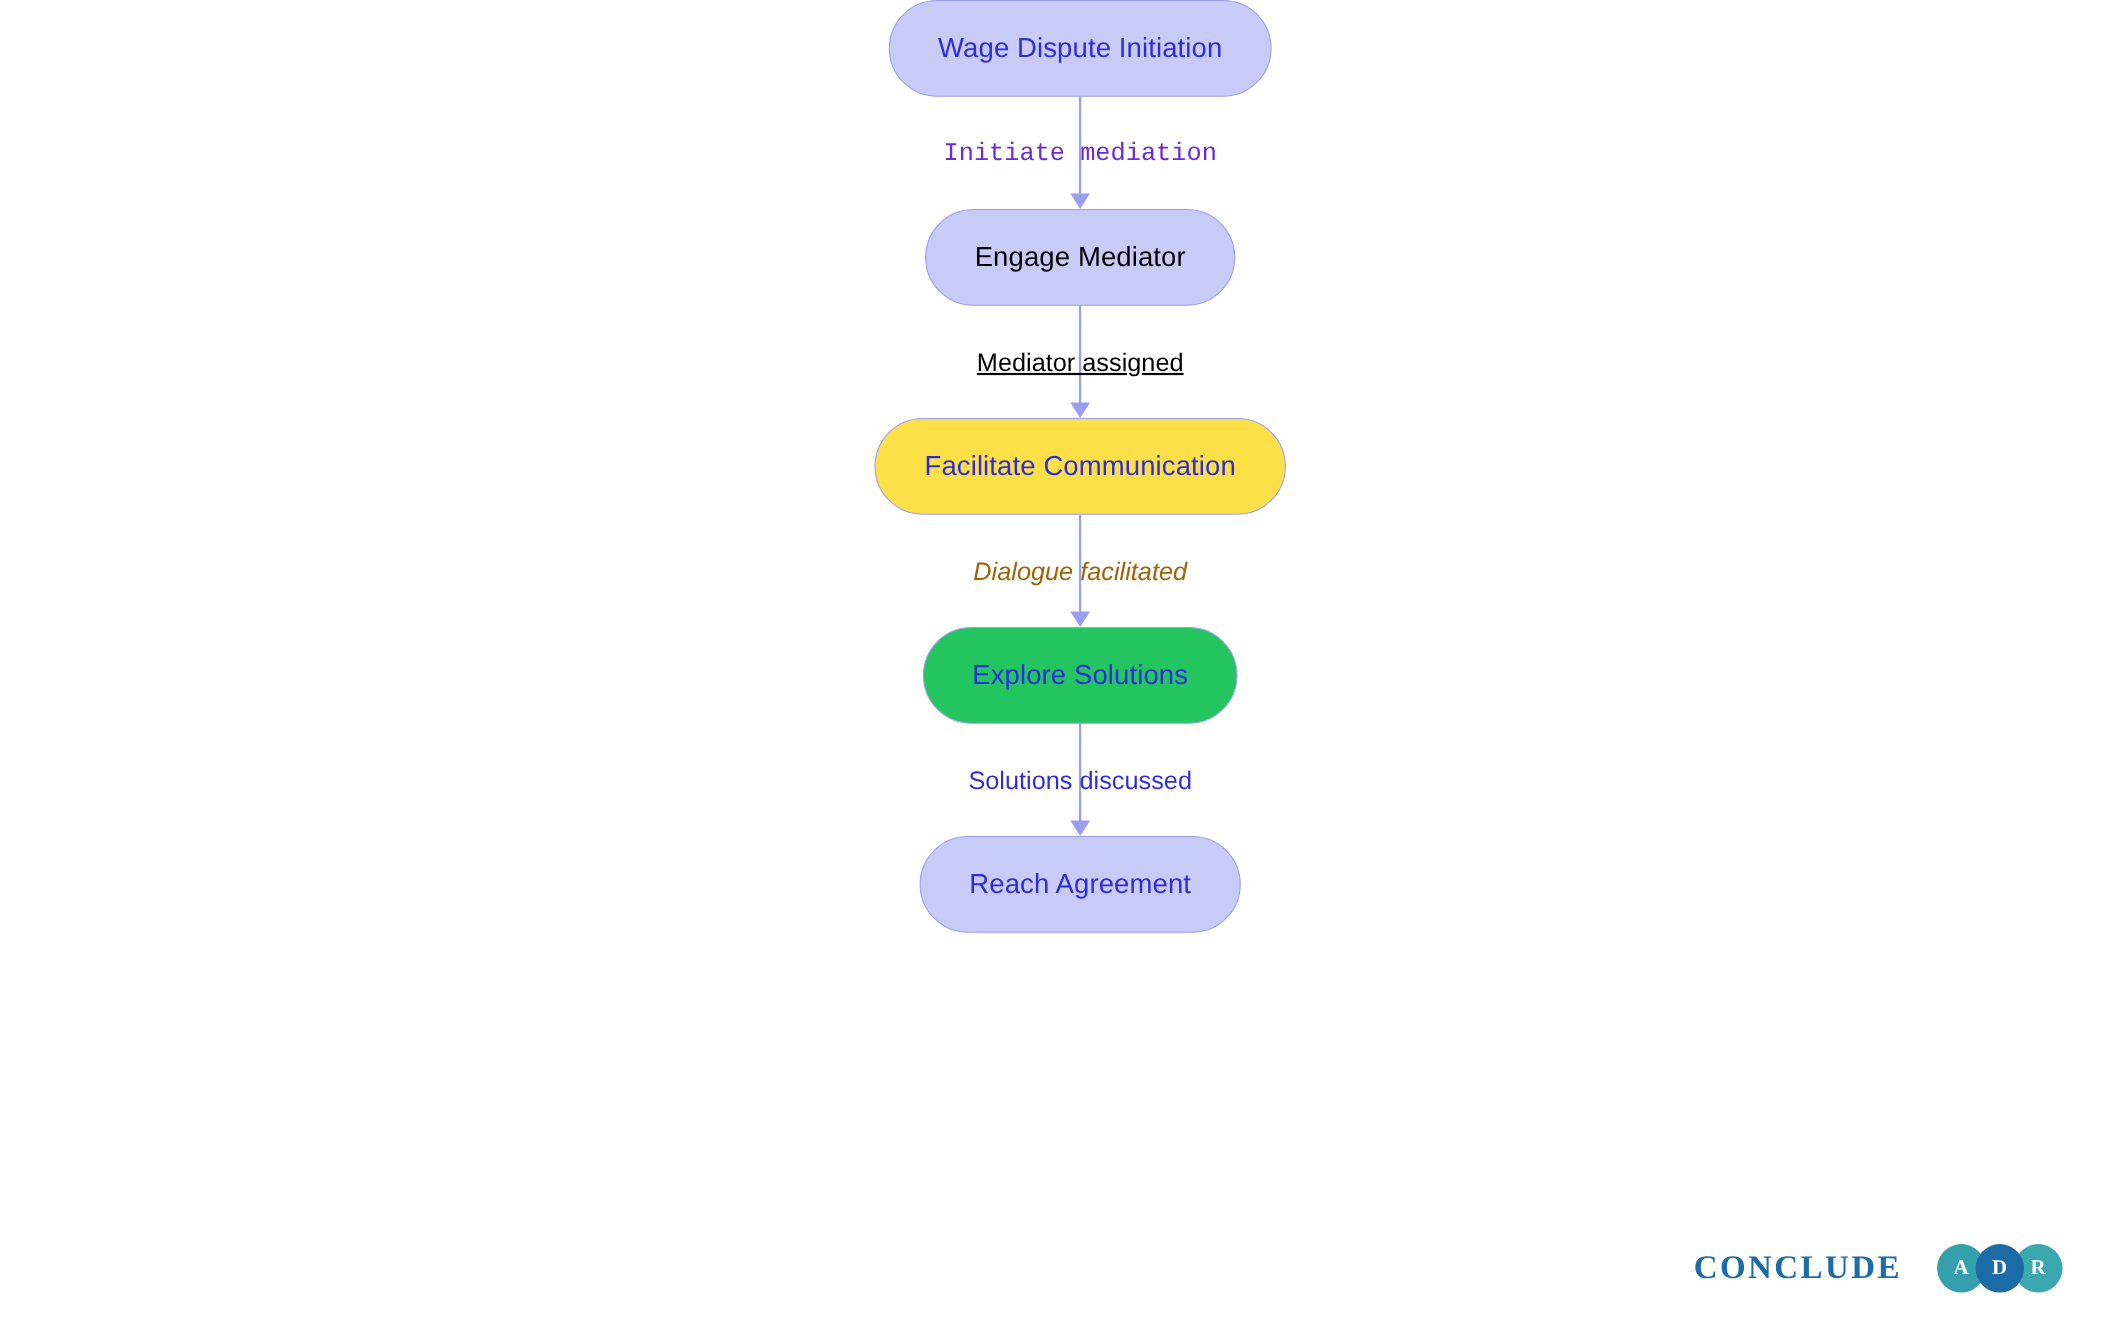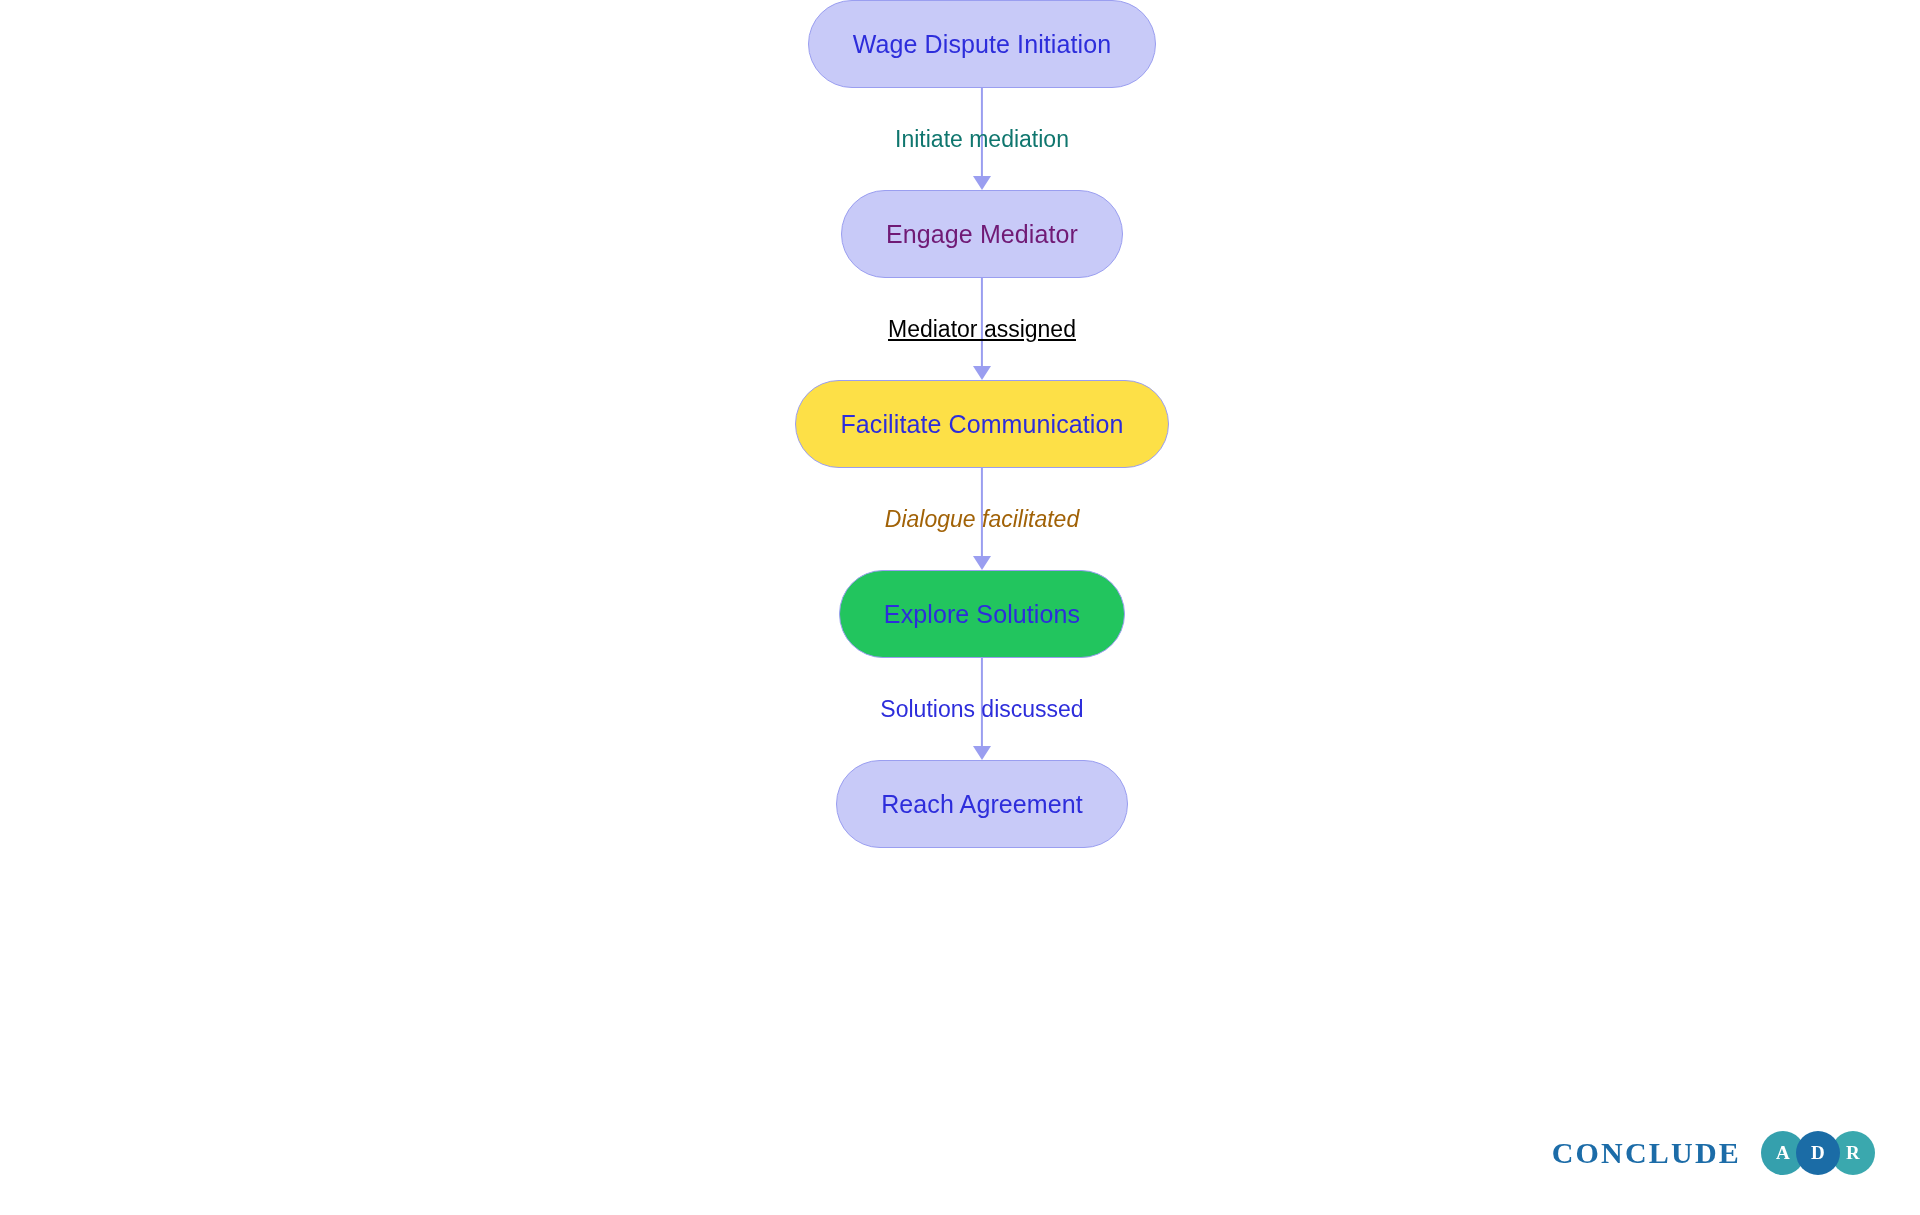--- a/index.html
+++ b/index.html
@@ -102,21 +102,21 @@
     z-index: 1;
   }
 
   
   #brand-logo {
     position: absolute;
     right: 45px;
     bottom: 40px;
     display: flex;
     align-items: center;
-    gap: 20px;
+    gap: 32px;
   }
   .brand-wordmark {
     font-family: "Liberation Serif", serif;
     font-size: 30px;
     font-weight: 700;
     letter-spacing: 2.2px;
     color: #1c6ca8;
     line-height: 1;
   }
   .brand-circles {
@@ -146,26 +146,26 @@
 <div id="flowchart">
   <div class="flow-column">
 
     <div class="node" style="background: rgb(200, 202, 248); border-color: rgb(154, 158, 240); color: rgb(45, 45, 219);">
       <span class="node-label">Wage Dispute Initiation</span>
     </div>
 
     <div class="edge">
       <div class="edge-stem" style="top: 0px; height: 96px; background: rgb(154, 158, 240);"></div>
       <div class="edge-line-top" style="visibility:hidden;"></div>
-      <div class="edge-label" style="color: #0f766e;">Initiate mediation</div>
-      <div class="edge-line-bottom" style="visibility:hidden;"></div>
-      <div class="edge-arrow" style="border-top-color: rgb(154, 158, 240);"></div>
-    </div>
-
-    <div class="node" style="background: rgb(200, 202, 248); border-color: rgb(154, 158, 240); color: #701a75;">
+      <div class="edge-label" style="color: #6d28d9; font-family: Liberation Mono, monospace;">Initiate mediation</div>
+      <div class="edge-line-bottom" style="visibility:hidden;"></div>
+      <div class="edge-arrow" style="border-top-color: rgb(154, 158, 240);"></div>
+    </div>
+
+    <div class="node" style="background: rgb(200, 202, 248); border-color: rgb(154, 158, 240); color: #000000;">
       <span class="node-label">Engage Mediator</span>
     </div>
 
     <div class="edge">
       <div class="edge-stem" style="top: 0px; height: 96px; background: rgb(154, 158, 240);"></div>
       <div class="edge-line-top" style="visibility:hidden;"></div>
       <div class="edge-label" style="color: #000000; text-decoration: underline;">Mediator assigned</div>
       <div class="edge-line-bottom" style="visibility:hidden;"></div>
       <div class="edge-arrow" style="border-top-color: rgb(154, 158, 240);"></div>
     </div>

